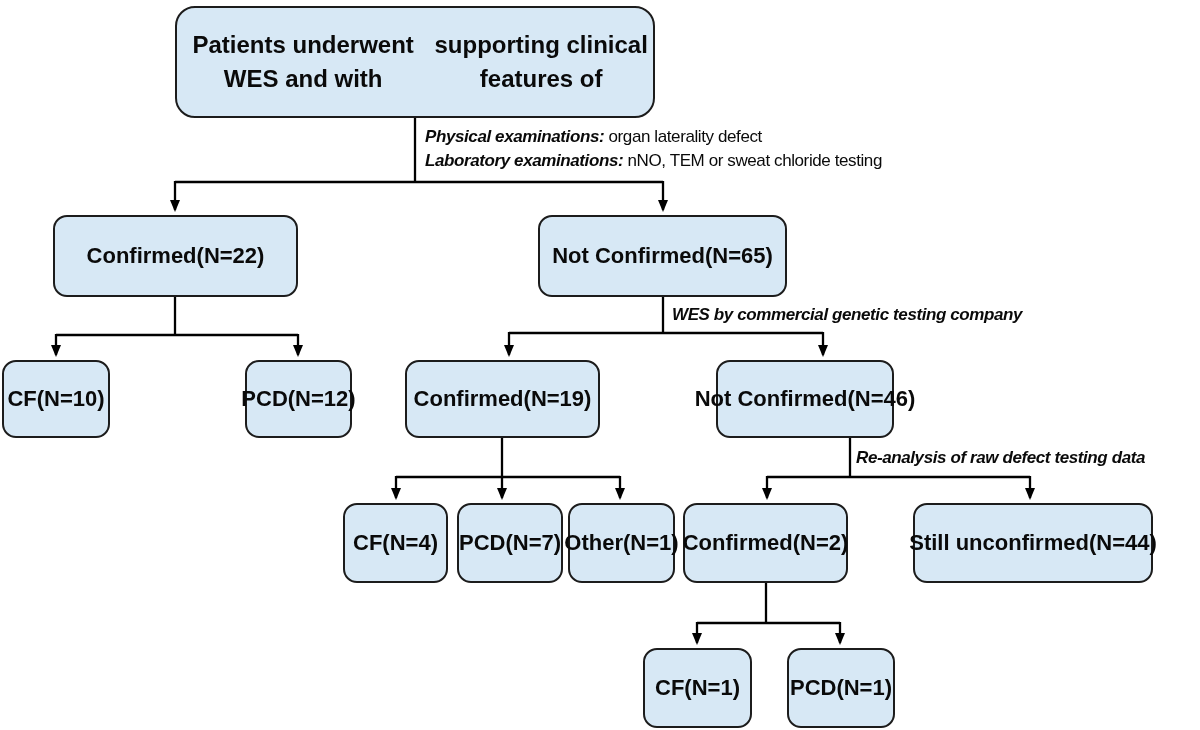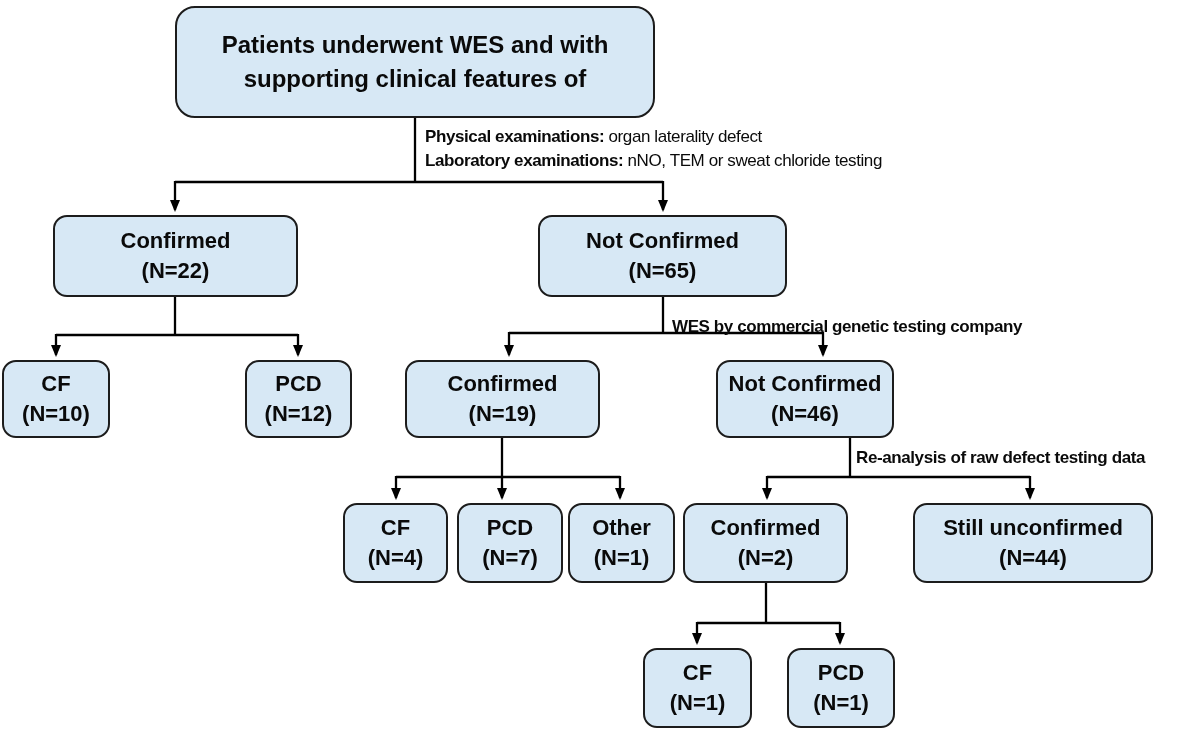--- a/index.html
+++ b/index.html
@@ -28,21 +28,21 @@
     width: 1200px; height: 730px;
   }
   .connectors line { stroke: var(--line); stroke-width: 2.3px; }
   .connectors .arrowhead { fill: var(--line); }
   .node {
     position: absolute;
     background: var(--box-fill);
     border: 2.6px solid var(--box-border);
     border-radius: 14px;
     display: flex;
-    flex-direction: column;
+    flex-direction: row;
     align-items: center;
     justify-content: center;
     text-align: center;
     color: var(--text);
     font-weight: 700;
     font-size: 22px;
     line-height: 1.35;
     white-space: nowrap;
   }
   .node.big {
@@ -51,21 +51,21 @@
     line-height: 1.42;
   }
   .ann {
     position: absolute;
     color: var(--text);
     font-size: 17px;
     letter-spacing: -0.4px;
     line-height: 24px;
     white-space: nowrap;
   }
-  .ann .b, .ann.b { font-weight: 700; }
+  .ann .b, .ann.b { font-weight: 700; font-style: italic; }
 </style>
 </head>
 <body>
 
 <div class="canvas">
 
   <svg class="connectors" viewBox="0 0 1200 730" xmlns="http://www.w3.org/2000/svg">
     <defs>
       <marker id="arrow" markerUnits="userSpaceOnUse" markerWidth="14" markerHeight="12" refX="10" refY="5" orient="auto">
         <path class="arrowhead" d="M0,0 L12,5 L0,10 Z"></path>
@@ -116,21 +116,21 @@
 
   <div class="node" style="left:53px; top:215px; width:245px; height:82px;">
     <div>Confirmed</div>
     <div>(N=22)</div>
   </div>
   <div class="node" style="left:538px; top:215px; width:249px; height:82px;">
     <div>Not Confirmed</div>
     <div>(N=65)</div>
   </div>
 
-  <div class="ann b" style="left:672px; top:315px;">WES by commercial genetic testing company</div>
+  <div class="ann b" style="left:672px; top:303px;">WES by commercial genetic testing company</div>
 
   <div class="node" style="left:2px; top:360px; width:108px; height:78px;">
     <div>CF</div>
     <div>(N=10)</div>
   </div>
   <div class="node" style="left:245px; top:360px; width:107px; height:78px;">
     <div>PCD</div>
     <div>(N=12)</div>
   </div>
   <div class="node" style="left:405px; top:360px; width:195px; height:78px;">

